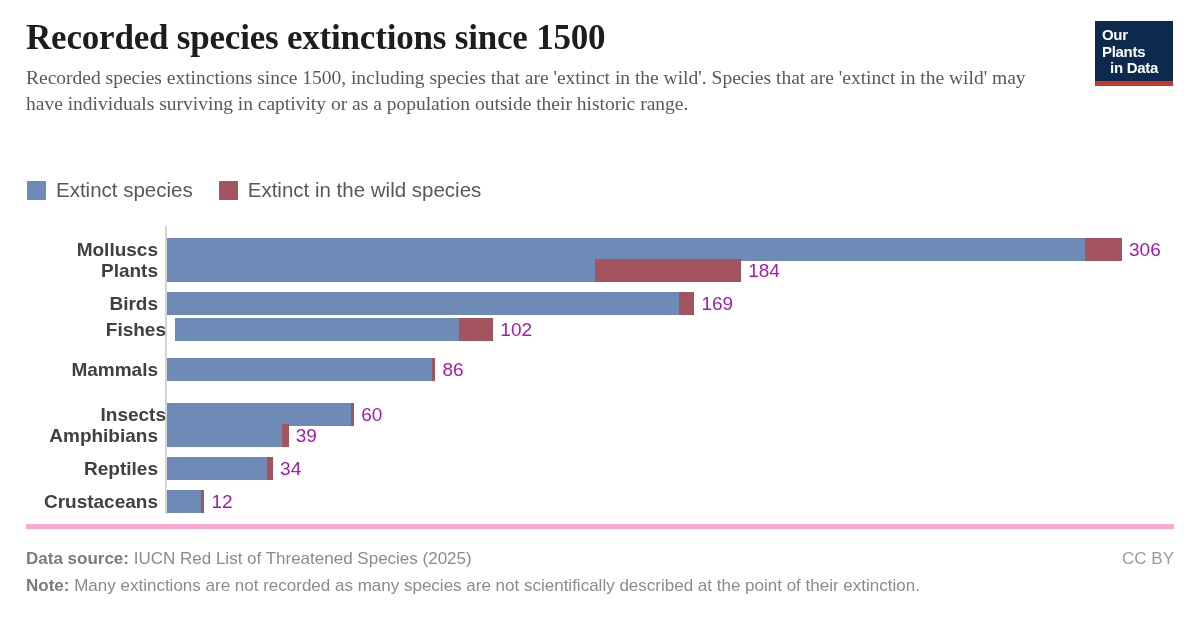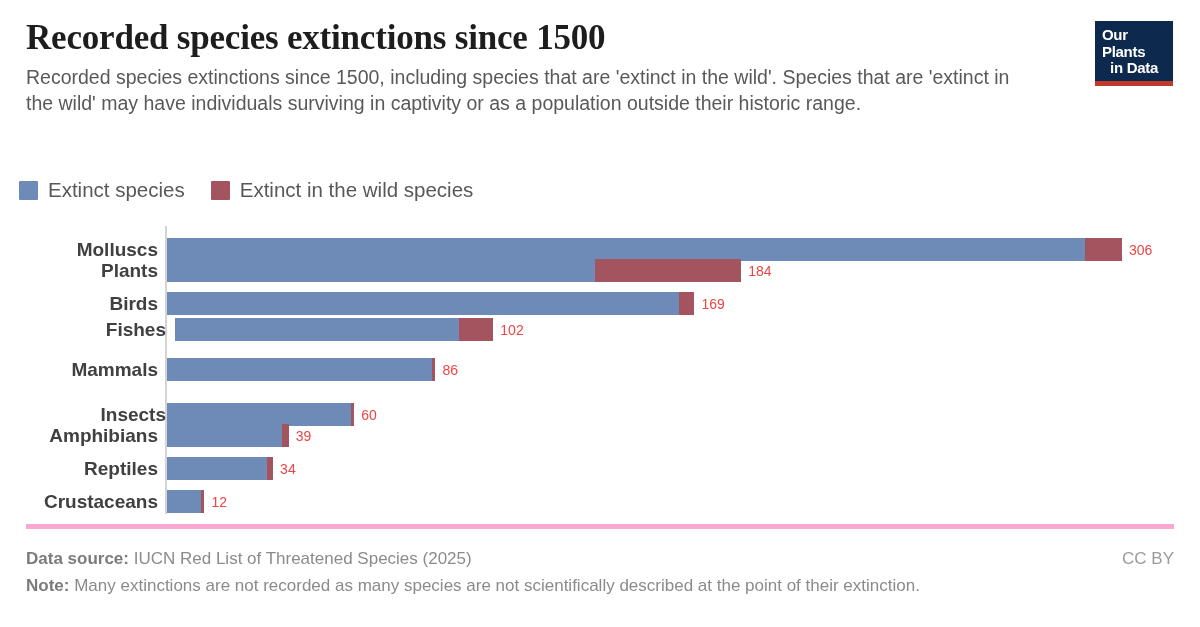--- a/index.html
+++ b/index.html
@@ -33,21 +33,21 @@
     font-family: "Liberation Serif", serif;
     font-weight: bold;
     font-size: 35px;
     line-height: 40px;
     color: #1d1d1d;
     letter-spacing: -0.2px;
     margin: 0;
     white-space: nowrap;
   }
   .chart-subtitle {
-    font-family: Liberation Sans, sans-serif;
+    font-family: Liberation Serif, serif;
     font-size: 19.5px;
     line-height: 25.5px;
     color: #59595b;
     margin: 7px 0 0 0;
     max-width: 1010px;
   }
 
   
   .logo {
     position: absolute;
@@ -66,21 +66,21 @@
     font-size: 15px;
     line-height: 16.5px;
     color: #ffffff;
     letter-spacing: -0.3px;
   }
   .logo-line.second { text-align: center; }
 
   
   .legend {
     position: absolute;
-    left: 19px;
+    left: 27px;
     top: 180px;
     display: flex;
     align-items: center;
     gap: 26px;
   }
   .legend-item {
     display: flex;
     align-items: center;
     gap: 10px;
   }
@@ -138,22 +138,22 @@
     display: flex;
   }
   .seg {
     height: 23px;
   }
   .seg.blue { background: #6e8ab7; }
   .seg.red  { background: #a3545f; }
   .bar-value {
     position: absolute;
     top: 0;
-    font-size: 14px;
-    color: #ef4444;
+    font-size: 19px;
+    color: #a21caf;
     line-height: 24px;
     white-space: nowrap;
   }
 
   
   .footer {
     position: absolute;
     left: 26px;
     right: 26px;
     top: 524px;

